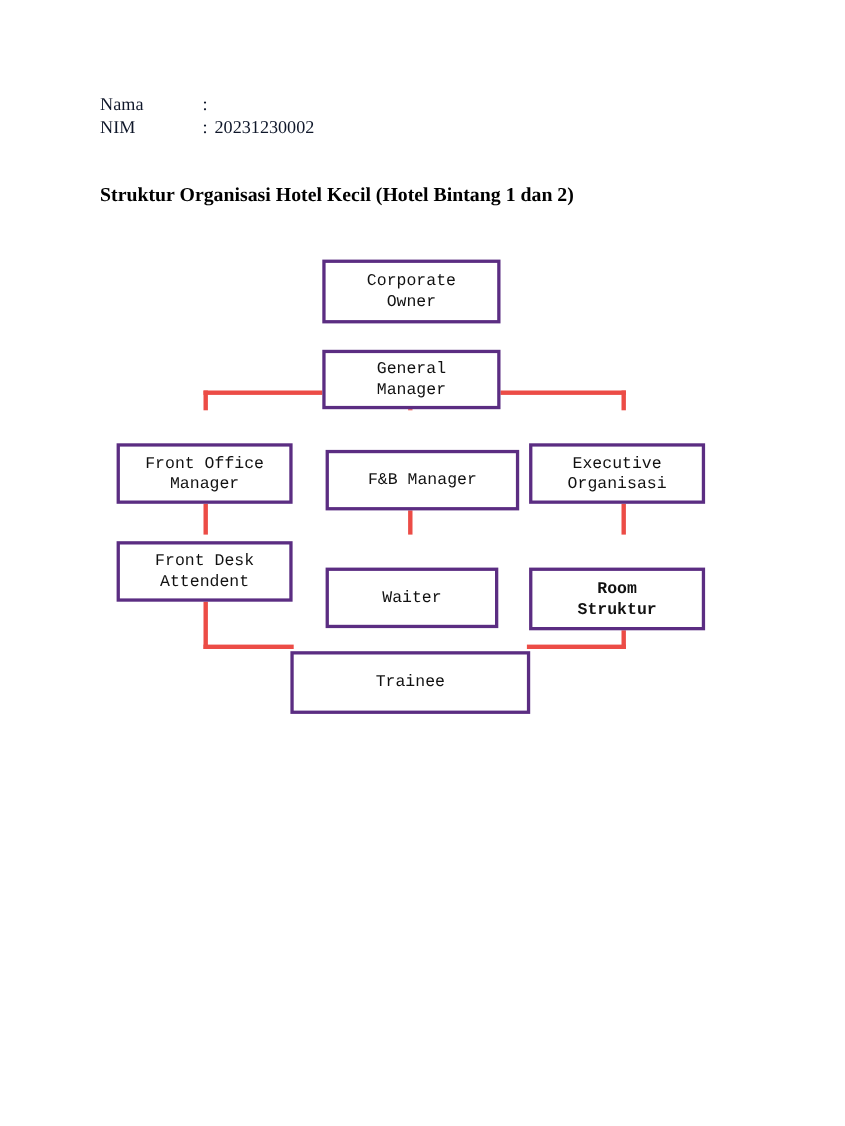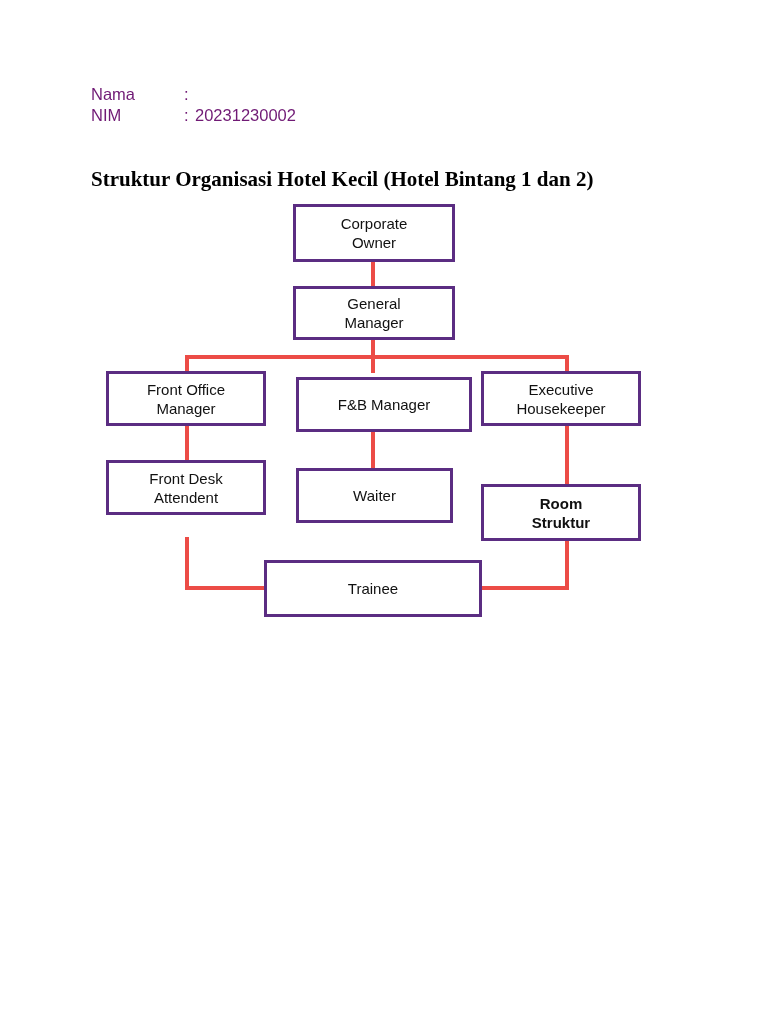--- a/index.html
+++ b/index.html
@@ -17,45 +17,45 @@
 
   
   #header-block {
     position: absolute;
     left: 91px;
     top: 84px;
     width: 520px;
   }
   .hdr-row {
     display: flex;
-    font-family: Liberation Sans, sans-serif;
+    font-family: Liberation Serif, serif;
     font-size: 16.5px;
     line-height: 21px;
-    color: #701a75;
+    color: #0f172a;
     white-space: pre;
   }
   .hdr-label {
     width: 93px;
     flex: 0 0 93px;
   }
   .hdr-sep {
     width: 11px;
     flex: 0 0 11px;
   }
   .hdr-value {
     flex: 1 1 auto;
   }
 
   
   #chart-title {
     position: absolute;
     left: 91px;
     top: 167px;
     font-family: "Liberation Serif", serif;
-    font-size: 21px;
+    font-size: 18px;
     font-weight: bold;
     color: #000000;
     white-space: pre;
   }
 
   
   #org-chart {
     position: absolute;
     left: 0;
     top: 0;
@@ -70,26 +70,27 @@
 
   .node {
     position: absolute;
     box-sizing: border-box;
     border: 3px solid #5b2d82;
     background: #ffffff;
     display: flex;
     align-items: center;
     justify-content: center;
     text-align: center;
-    font-family: Liberation Sans, sans-serif;
+    font-family: Liberation Mono, monospace;
     font-size: 15px;
     line-height: 19px;
     color: #111111;
     white-space: pre-line;
     z-index: 2;
+    margin-top: 32px;
   }
   .node.bold {
     font-weight: bold;
   }
 </style>
 </head>
 <body>
 
 <div id="header-block">
   <div class="hdr-row">
@@ -132,25 +133,25 @@
 
   <div class="node" style="left:293px; top:286px; width:162px; height:54px;">General
 Manager</div>
 
   <div class="node" style="left:106px; top:371px; width:160px; height:55px;">Front Office
 Manager</div>
 
   <div class="node" style="left:296px; top:377px; width:176px; height:55px;">F&amp;B Manager</div>
 
   <div class="node" style="left:481px; top:371px; width:160px; height:55px;">Executive
-Housekeeper</div>
+Organisasi</div>
 
   <div class="node" style="left:106px; top:460px; width:160px; height:55px;">Front Desk
 Attendent</div>
 
-  <div class="node" style="left:296px; top:468px; width:157px; height:55px;">Waiter</div>
+  <div class="node" style="left:296px; top:484px; width:157px; height:55px;">Waiter</div>
 
   <div class="node bold" style="left:481px; top:484px; width:160px; height:57px;">Room
 Struktur</div>
 
   <div class="node" style="left:264px; top:560px; width:218px; height:57px;text-align:right;">Trainee</div>
 
 </div>
 
 </body></html>

